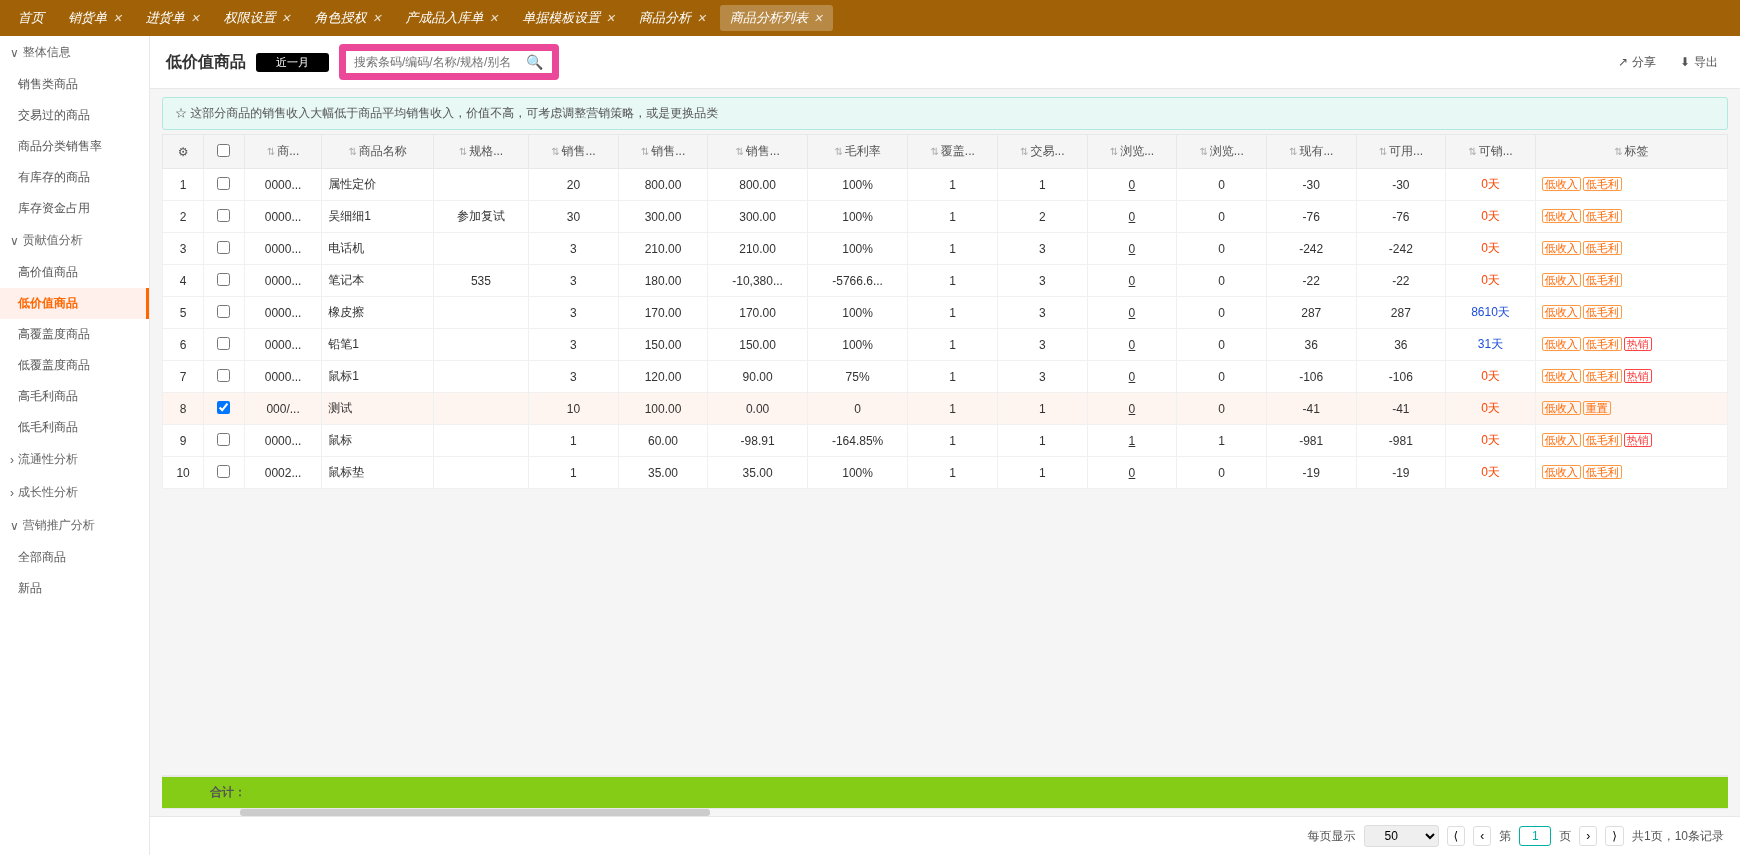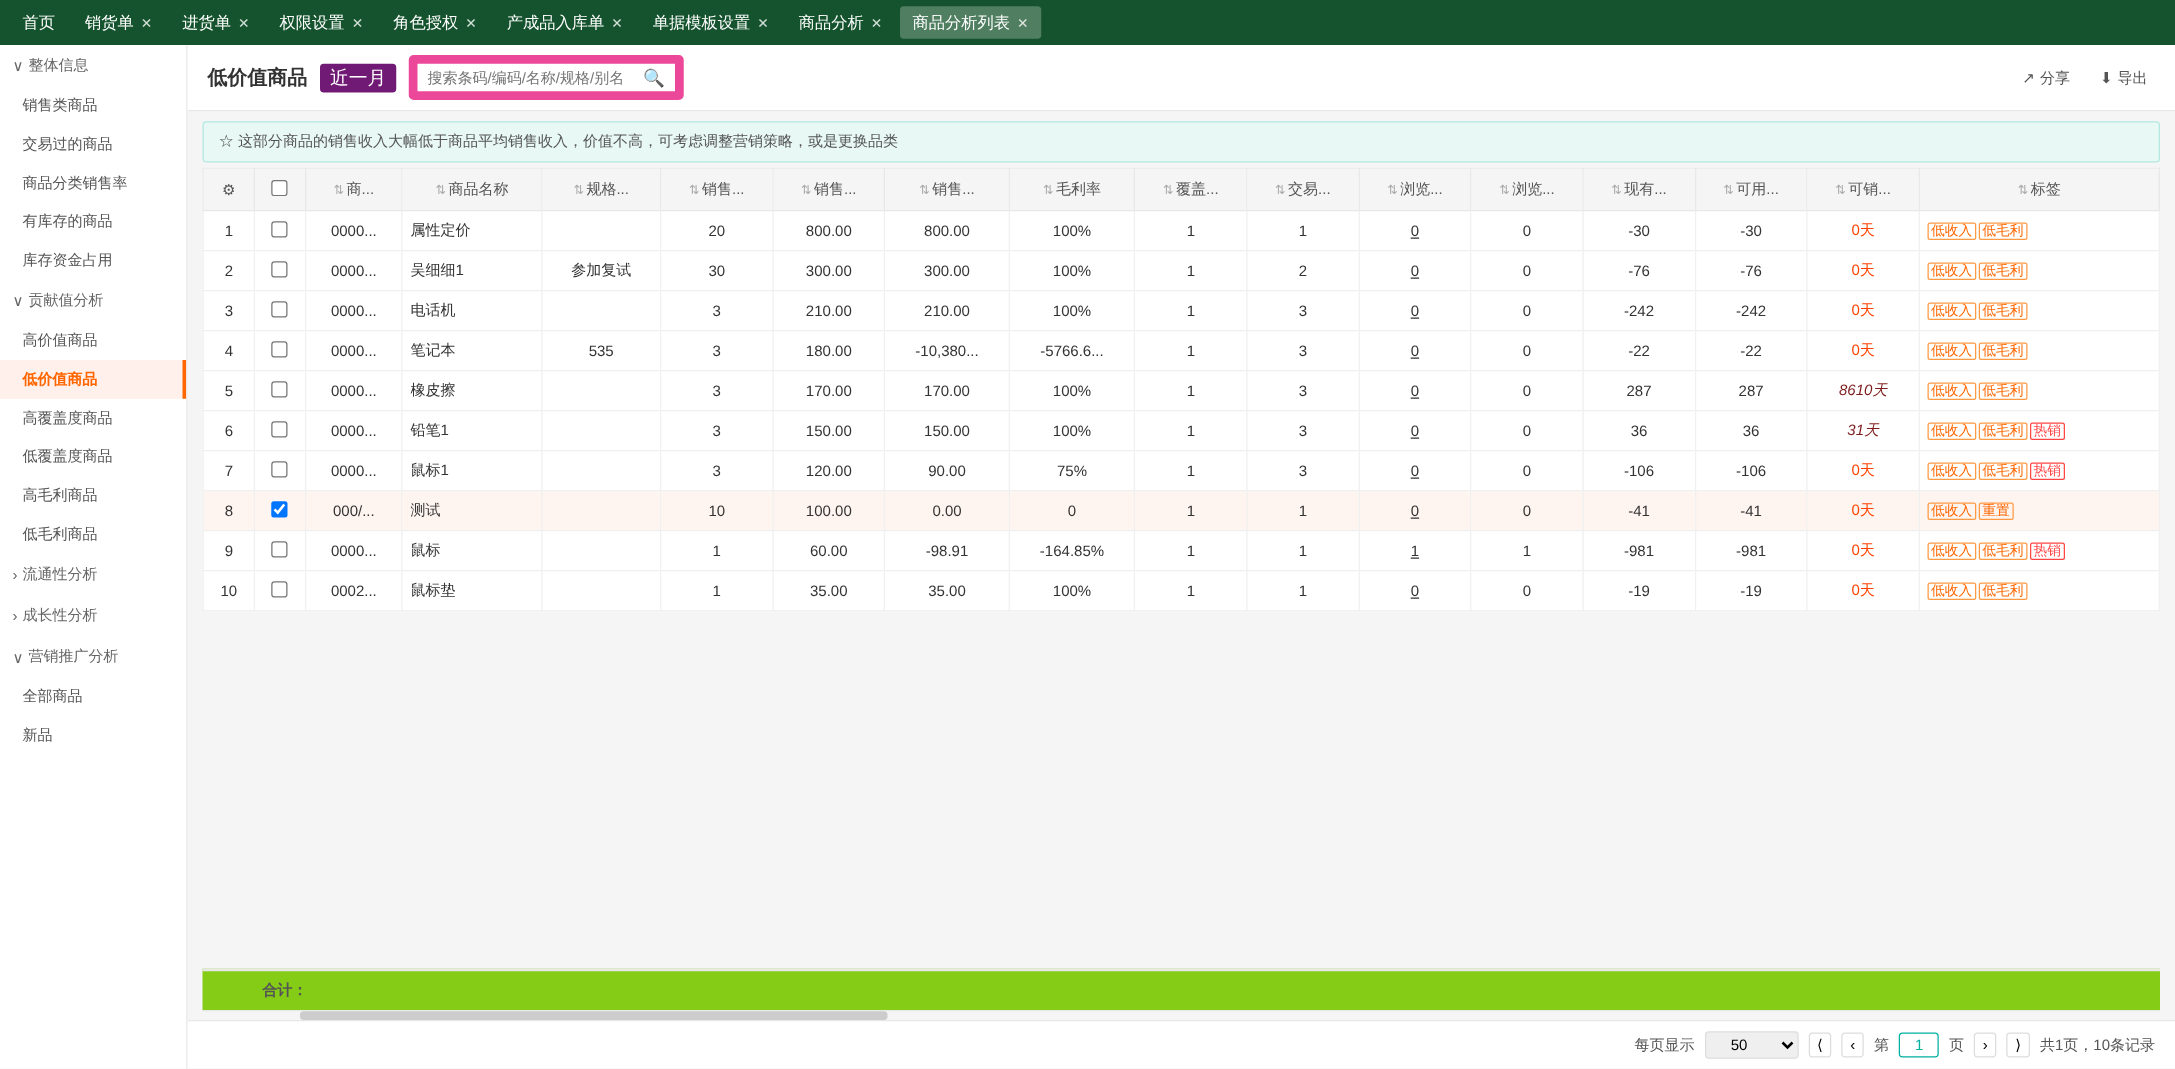--- a/index.html
+++ b/index.html
@@ -1,25 +1,26 @@
 <!DOCTYPE html>
 <html><head>
   <meta charset="utf-8">
   <style>
     * { box-sizing: border-box; margin: 0; padding: 0; }
     body { font-family: 'Microsoft YaHei', sans-serif; font-size: 12px; background: #f5f5f5; color: #333; height: 855px; overflow: hidden; }
 
     
     .top-nav {
-      background: #14532d;
+      background: #a16207;
       height: 36px;
       display: flex;
       align-items: center;
       padding: 0 8px;
       gap: 4px;
+      font-style: italic;
     }
     .nav-item {
       color: #fff;
       padding: 4px 10px;
       cursor: pointer;
       font-size: 13px;
       white-space: nowrap;
       border-radius: 3px;
     }
     .nav-item.active { background: rgba(255,255,255,0.25); }
@@ -60,26 +61,26 @@
     .header-bar {
       background: #fff;
       padding: 8px 16px;
       display: flex;
       align-items: center;
       gap: 10px;
       border-bottom: 1px solid #e8e8e8;
     }
     .page-title { font-size: 16px; font-weight: bold; color: #333; }
     .tag-btn {
-      background: #701a75;
+      background: #000000;
       color: #fff;
       border: none;
-      padding: 2px 8px;
+      padding: 2px 20px;
       border-radius: 3px;
-      font-size: 15px;
+      font-size: 11px;
       cursor: pointer;
     }
     .search-box {
       display: flex;
       align-items: center;
       border: 7px solid #ec4899;
       border-radius: 4px;
       padding: 3px 8px;
       width: 220px;
       gap: 4px;
@@ -135,21 +136,21 @@
       padding: 7px 6px;
       border: 1px solid #f0f0f0;
       text-align: center;
       color: #333;
       white-space: nowrap;
     }
     .tag-low-income { color: #ff6600; font-size: 11px; margin-right: 2px; border: 1px solid #ff9944; border-radius: 2px; padding: 0 2px; }
     .tag-hot { color: #ff4444; font-size: 11px; border: 1px solid #ff4444; border-radius: 2px; padding: 0 2px; }
     .tag-recommend { color: #ff6600; font-size: 11px; border: 1px solid #ff9944; border-radius: 2px; padding: 0 2px; }
     .days-zero { color: #ff4400; }
-    .days-normal { color: #7f1d1d; font-style: italic; }
+    .days-normal { color: #1d4ed8; }
     .underline { text-decoration: underline; cursor: pointer; }
 
     
     .footer-total {
       background: #84cc16;
       border-top: 2px solid #e8e8e8;
       padding: 7px 0;
       display: flex;
       align-items: center;
       font-size: 12px;

